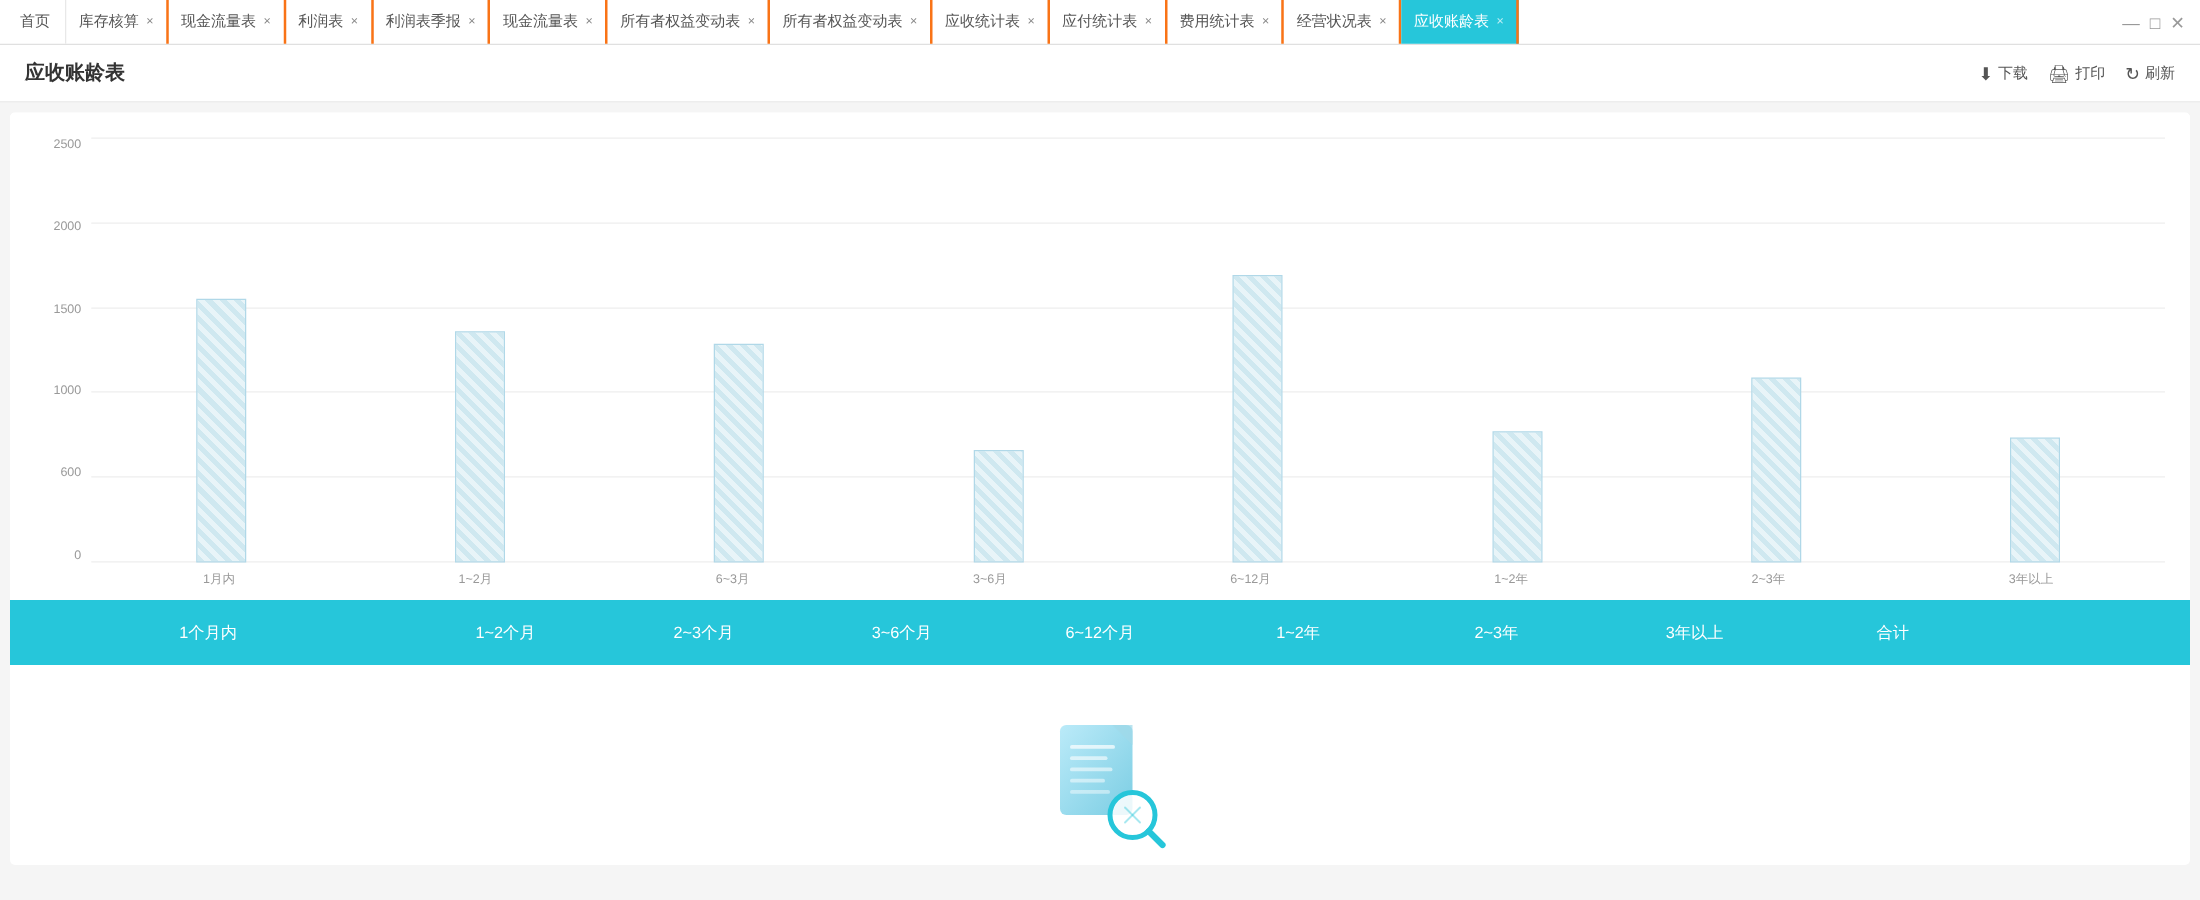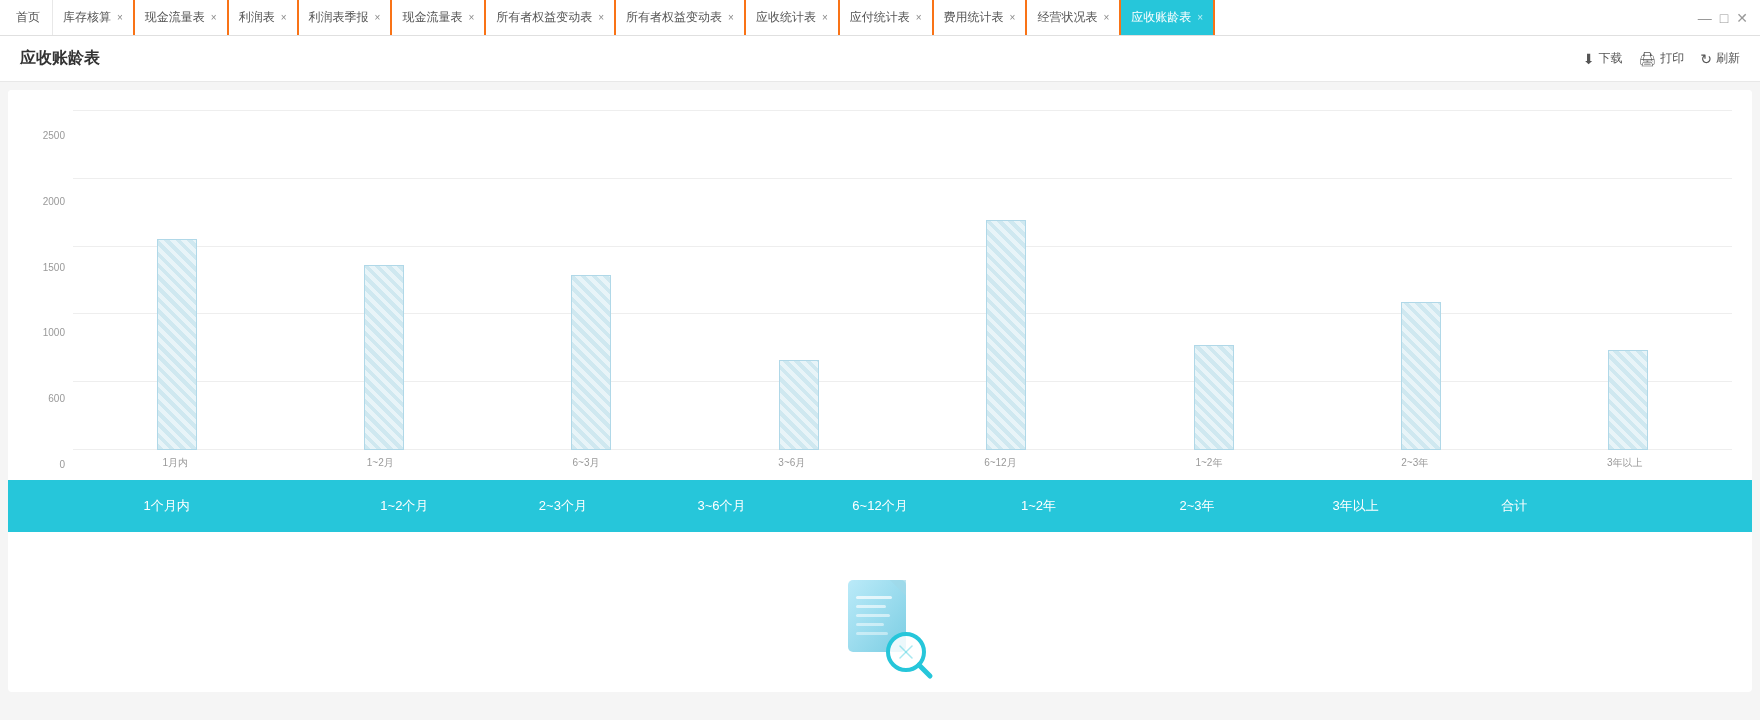--- a/index.html
+++ b/index.html
@@ -113,21 +113,20 @@
     }
     .y-axis {
       display: flex;
       flex-direction: column;
       justify-content: space-between;
       align-items: flex-end;
       padding-right: 8px;
       width: 45px;
       height: 100%;
       padding-bottom: 20px;
-      margin-top: 20px;
     }
     .y-label {
       font-size: 10px;
       color: #999;
     }
     .chart-body {
       flex: 1;
       position: relative;
       height: 100%;
     }

